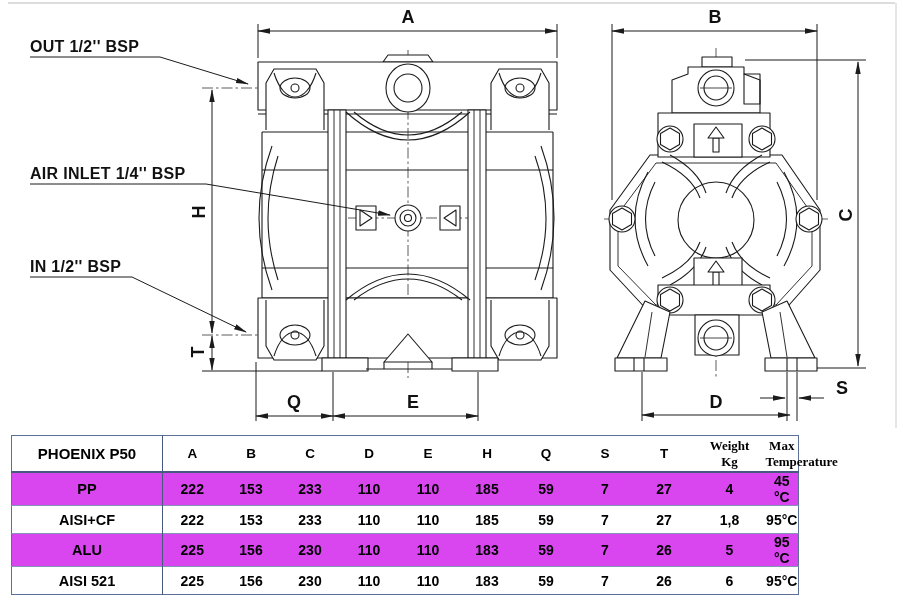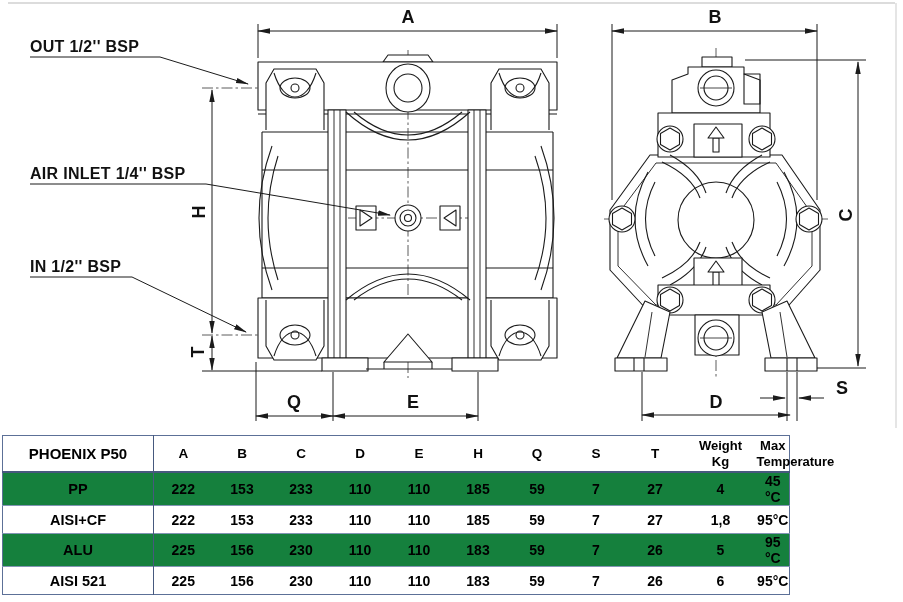--- a/index.html
+++ b/index.html
@@ -2,30 +2,30 @@
 <html><head>
 <meta charset="utf-8">
 <style>
   html,body{margin:0;padding:0;background:#ffffff;}
   .sheet{position:relative;width:903px;height:602px;background:#ffffff;overflow:hidden;
          font-family:"Liberation Sans",sans-serif;}
   svg text{font-family:"Liberation Sans",sans-serif;fill:#111;}
   .lbl{font-size:16px;font-weight:bold;letter-spacing:.3px;}
   .dim{font-size:18px;font-weight:bold;}
   
-  #spec-table{position:absolute;left:2px;top:435px;width:788px;border-collapse:collapse;
+  #spec-table{position:absolute;left:11px;top:435px;width:788px;border-collapse:collapse;
               table-layout:fixed;border:1.5px solid #5c7097;color:#000;font-weight:bold;}
   #spec-table th,#spec-table td{padding:0;text-align:center;vertical-align:middle;
               border-top:1px solid #8295b4;}
   #spec-table thead th{border-top:none;height:35px;font-size:13.5px;border-bottom:2px solid #46597e;}
   #spec-table .mat{border-right:1.5px solid #46597e;font-size:14.5px;}
   #spec-table thead .mat{font-size:15px;}
   #spec-table tbody td{height:27px;font-size:14px;}
-  #spec-table tr.hl{background:#15803d;}
-  #spec-table .two-line div{line-height:1.2;font-size:13px;}
+  #spec-table tr.hl{background:#d946ef;}
+  #spec-table .two-line div{line-height:1.2;font-size:13px;font-family:Liberation Serif, serif;}
 </style>
 </head>
 <body>
 
 <div class="sheet">
 
 <svg width="903" height="435" viewBox="0 0 903 435" style="position:absolute;left:0;top:0;">
   <defs>
     <marker id="arr" markerUnits="userSpaceOnUse" markerWidth="13" markerHeight="7" refX="12" refY="3.5" orient="auto-start-reverse">
       <path d="M0,0.8 L13,3.5 L0,6.2 z" fill="#1b1b1b"></path>

